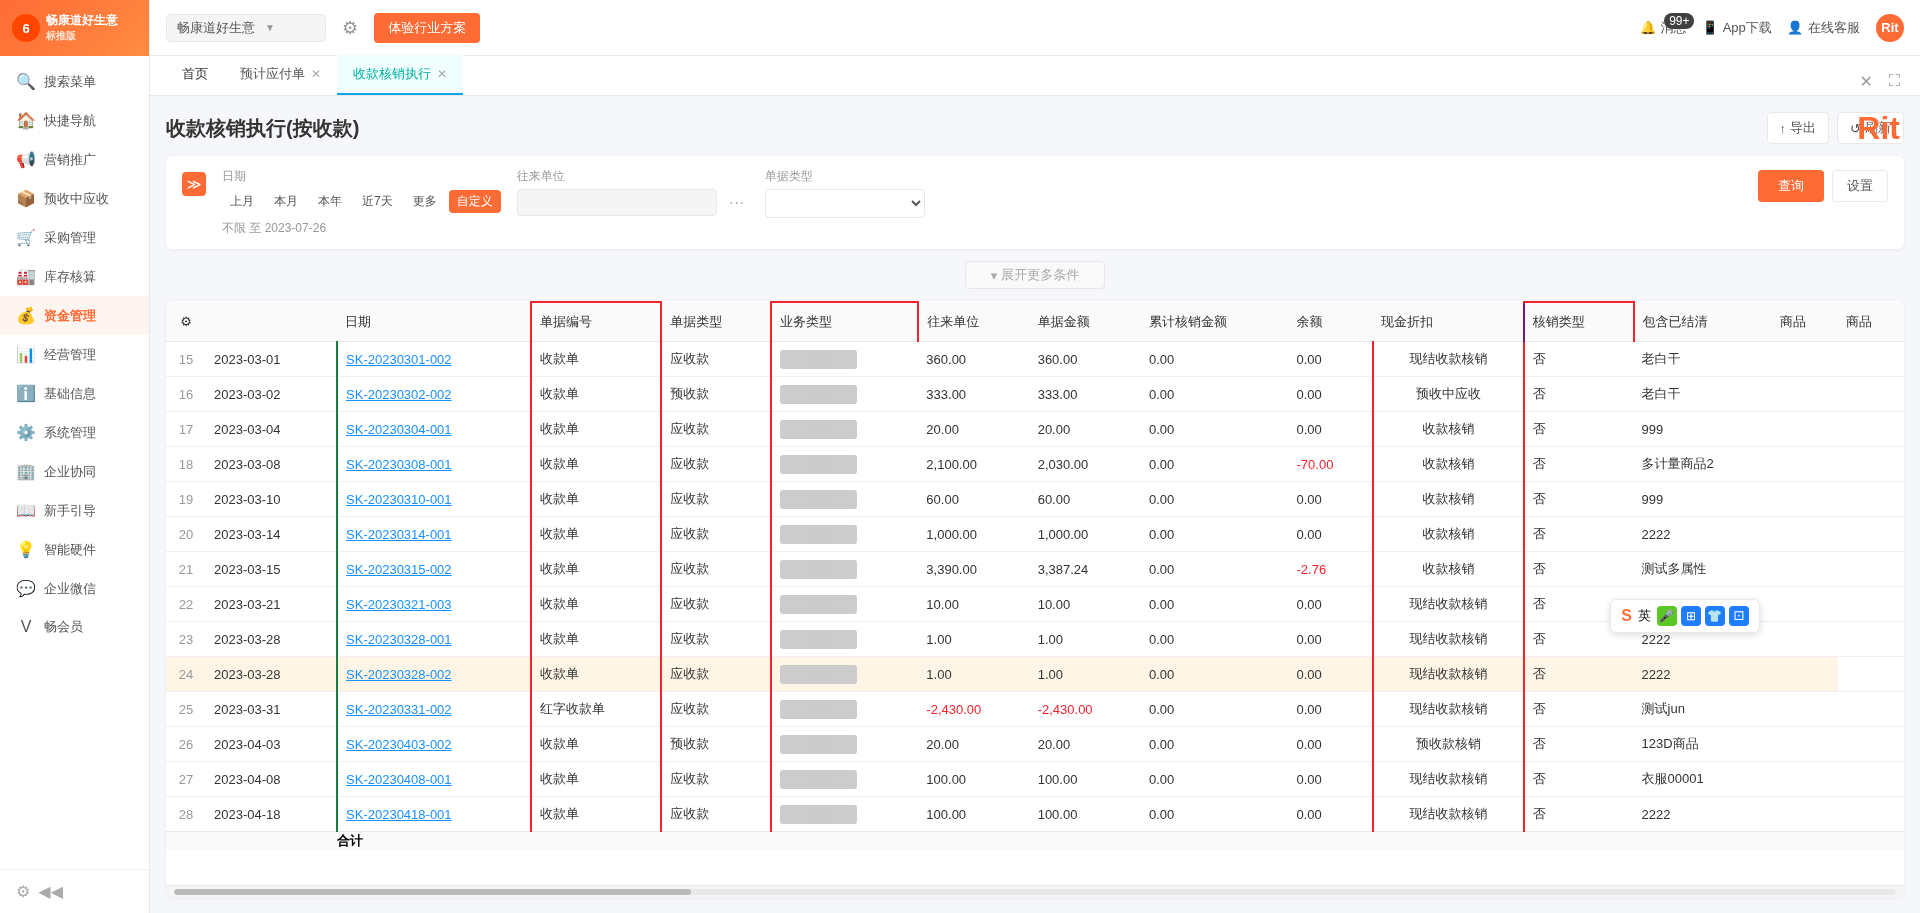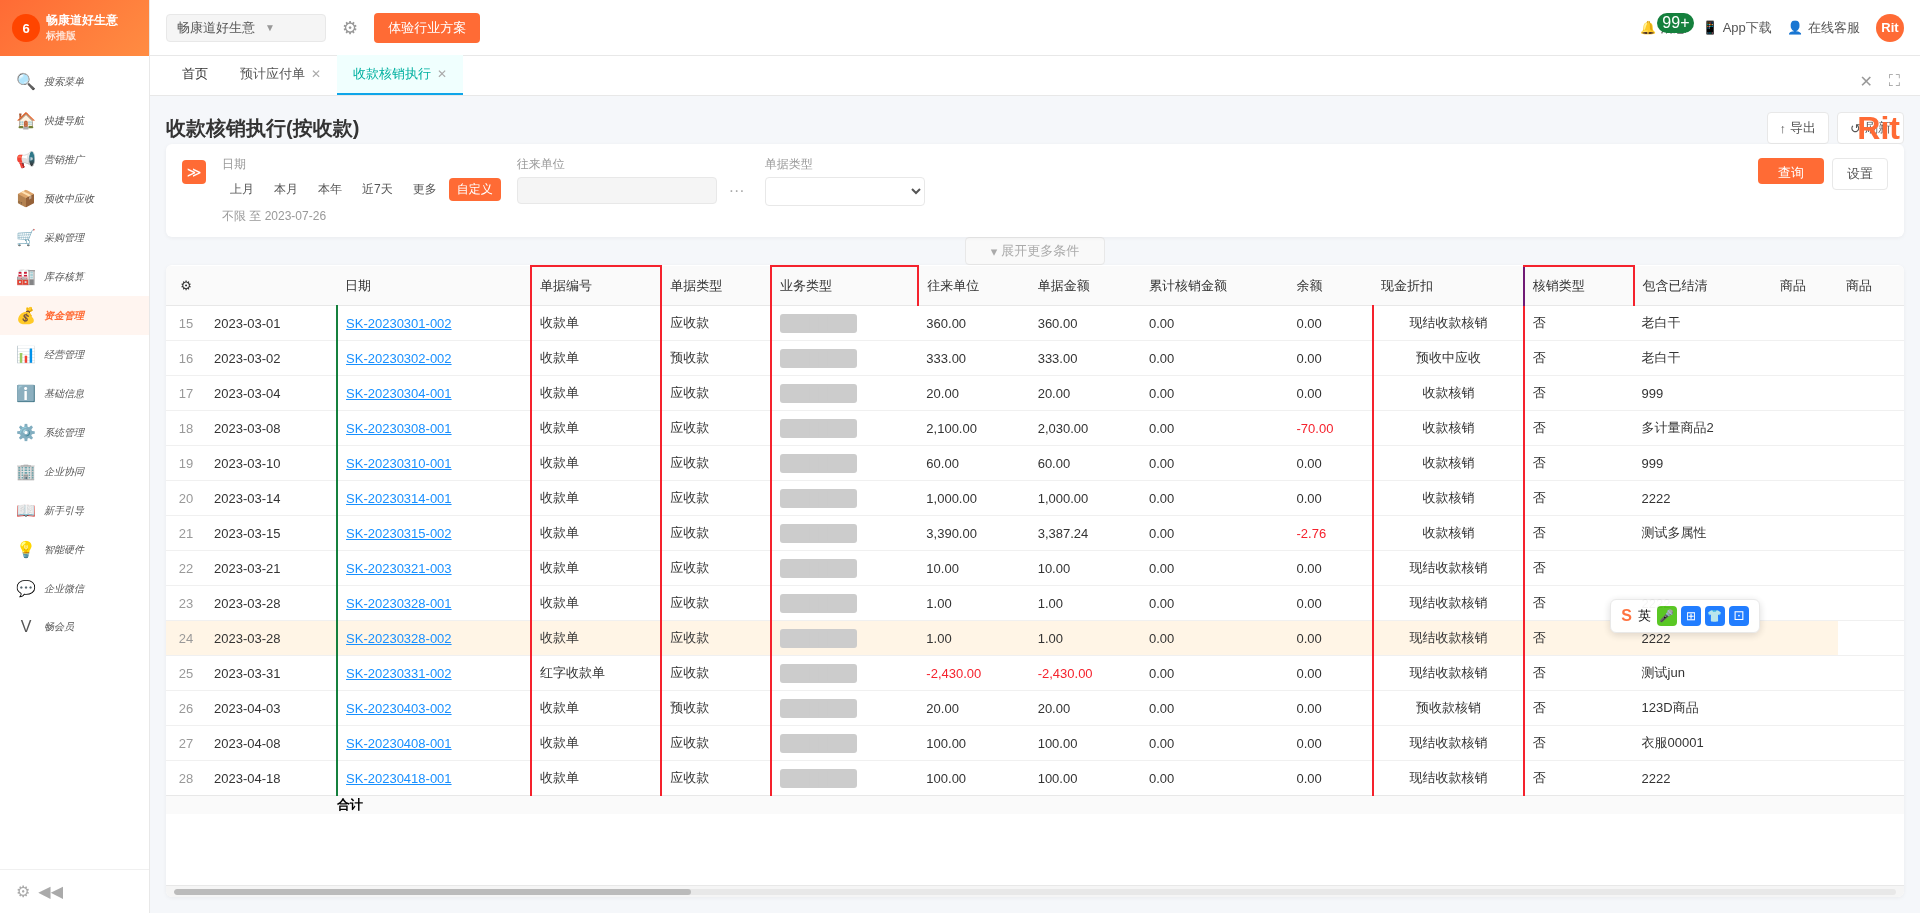--- a/index.html
+++ b/index.html
@@ -40,21 +40,21 @@
       display: flex;
       align-items: center;
       gap: 8px;
       padding: 10px 16px;
       cursor: pointer;
       color: #555;
       transition: background 0.2s;
     }
     .sidebar-item.active { background: #fff5f0; color: #ff6b35; font-weight: bold; }
     .sidebar-item .s-icon { font-size: 16px; width: 20px; text-align: center; }
-    .sidebar-item .s-label { font-size: 10px; font-style: italic; }
+    .sidebar-item .s-label { font-size: 13px; }
 
     .sidebar-bottom {
       display: flex;
       align-items: center;
       gap: 8px;
       padding: 12px 16px;
       border-top: 1px solid #f0f0f0;
     }
     .sidebar-bottom .gear-icon, .sidebar-bottom .collapse-icon {
       cursor: pointer; color: #aaa; font-size: 16px;
@@ -96,22 +96,22 @@
     .topbar-right {
       margin-left: auto;
       display: flex; align-items: center; gap: 16px;
     }
     .topbar-notif {
       display: flex; align-items: center; gap: 4px;
       cursor: pointer; color: #555; font-size: 13px;
       position: relative;
     }
     .notif-badge {
-      background: #15803d; color: white;
-      border-radius: 10px; font-size: 16px;
+      background: #404040; color: white;
+      border-radius: 10px; font-size: 12px;
       padding: 1px 5px; position: absolute;
       top: -6px; right: -8px;
     }
     .topbar-btn { display: flex; align-items: center; gap: 4px; cursor: pointer; color: #555; font-size: 13px; }
     .topbar-avatar {
       width: 28px; height: 28px; border-radius: 50%;
       background: #ff6b35; color: white;
       display: flex; align-items: center; justify-content: center;
       font-size: 12px; font-weight: bold;
     }
@@ -146,21 +146,21 @@
     .tabbar-icon-btn { cursor: pointer; color: #999; font-size: 16px; padding: 4px; }
 
     
     .page-container {
       flex: 1;
       overflow: hidden;
       display: flex;
       flex-direction: column;
       background: #f5f7fa;
       padding: 16px;
-      gap: 0;
+      gap: 12px;
     }
 
     
     .page-header {
       display: flex;
       align-items: center;
       justify-content: space-between;
     }
     .page-title { font-size: 20px; font-weight: bold; color: #333; }
     .page-header-actions { display: flex; gap: 8px; }
@@ -226,21 +226,21 @@
       font-size: 13px;
       color: #555;
       min-width: 160px;
       background: #fff;
     }
     .filter-ellipsis { color: #aaa; font-size: 16px; display: flex; align-items: center; padding: 0 4px; }
     .btn-query {
       background: #ff6b35; color: white;
       border: none; border-radius: 4px;
       padding: 6px 20px; cursor: pointer;
-      font-size: 13px; height: 26px;
+      font-size: 13px; height: 32px;
     }
     .btn-setting {
       background: #fff; color: #555;
       border: 1px solid #e8e8e8; border-radius: 4px;
       padding: 6px 14px; cursor: pointer; font-size: 13px; height: 32px;
     }
     .filter-right-actions { margin-left: auto; display: flex; gap: 8px; align-items: flex-start; padding-top: 2px; }
 
     
     .expand-more-row {

